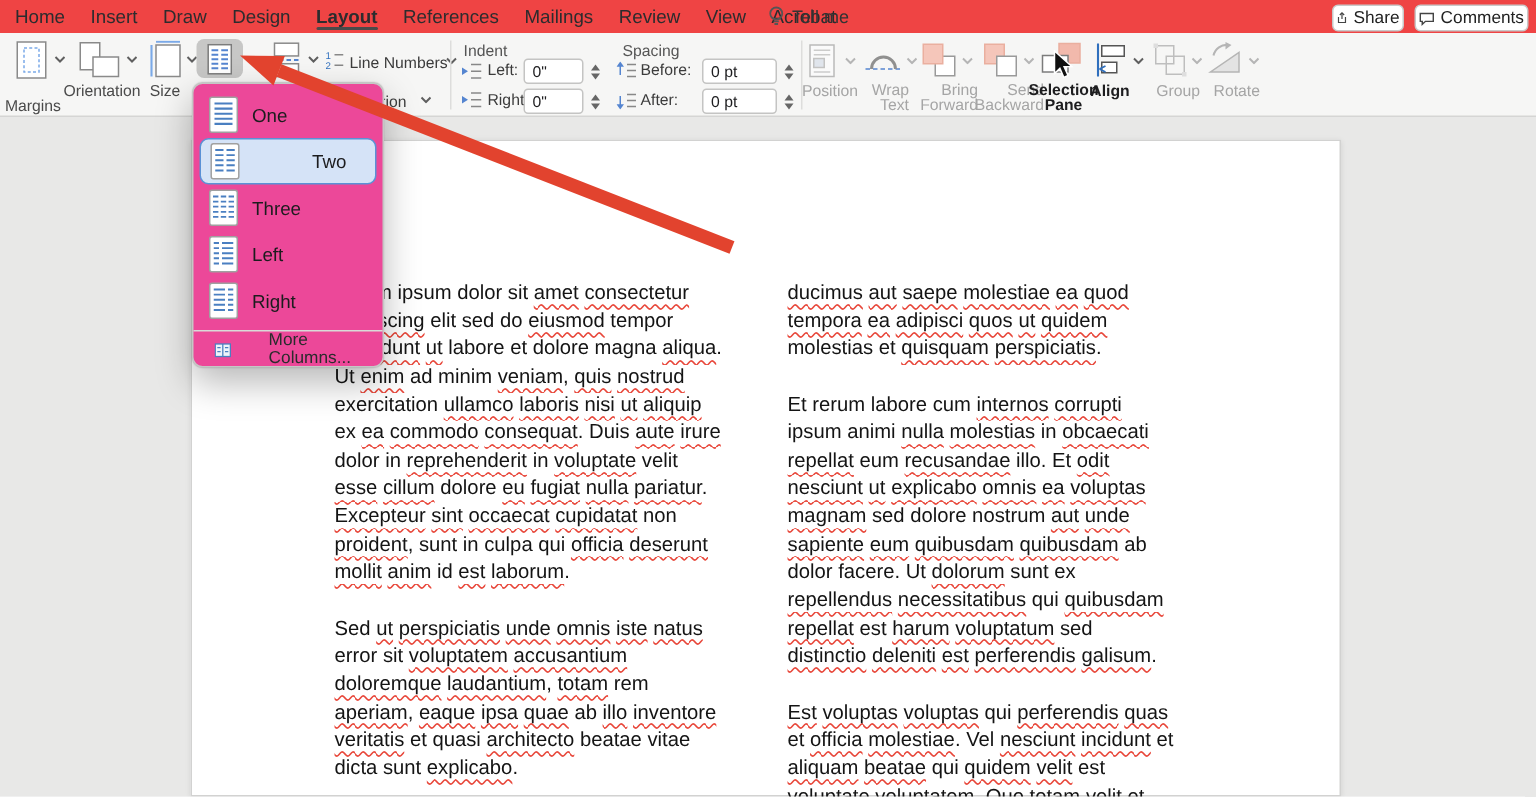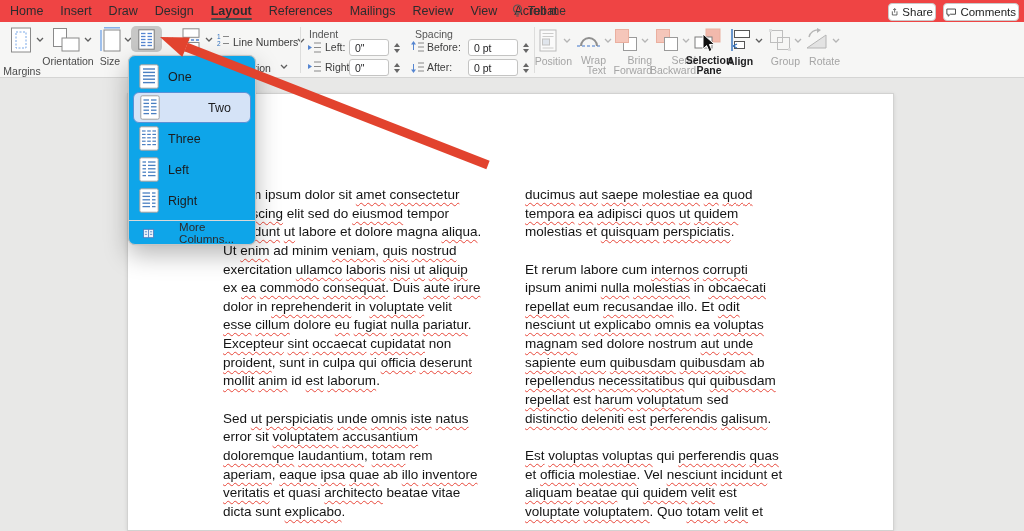--- a/index.html
+++ b/index.html
@@ -38,21 +38,21 @@
   
   .docarea { position:absolute; left:0; top:79px; width:1024px; height:452px; background:#e8e8e7; }
   .page { position:absolute; left:127px; top:14px; width:767px; height:438px; background:#fff;
           border:1px solid #d2d2d1; box-shadow:0 1px 4px rgba(0,0,0,.10); }
   .col { position:absolute; top:92px; font-size:13.5px; color:#141414; }
   .dline { height:18.65px; line-height:18.65px; white-space:nowrap; }
   .sp { text-decoration-line:underline; text-decoration-style:wavy; text-decoration-color:#e8473a;
         text-decoration-thickness:1px; text-underline-offset:2.5px; }
 
   
-  .menu { position:absolute; left:128px; top:55px; width:128px; height:190px; background:#0ea5e9;
+  .menu { position:absolute; left:128px; top:55px; width:128px; height:190px; background:#ec4899;
           border:1px solid #c6c6c5; border-radius:7px; box-shadow:0 10px 24px rgba(0,0,0,.28), 0 0 1px rgba(0,0,0,.2);
           z-index:30; }
   .mitem { position:absolute; left:4px; right:4px; height:31px; display:flex; align-items:center; gap:9px;
            padding-left:6px; border-radius:6px; font-size:12.5px; color:#1c1c1e; }
   .mitem.sel { background:#d5e3f7; border:1.5px solid #5a91d6;gap:48px; }
   .msep { position:absolute; left:0; right:0; top:164px; height:1px; background:#d9d9d8; }
   .mmore { position:absolute; left:4px; right:4px; top:167px; height:20px; display:flex; align-items:center; gap:25px;
            padding-left:10px; font-size:11.5px; color:#2b2b2d; }
 
   .overlay { position:absolute; inset:0; pointer-events:none; z-index:50; }
@@ -338,20 +338,21 @@
           <div class="dline"><span class="sp">ducimus</span><span> </span><span class="sp">aut</span><span> </span><span class="sp">saepe</span><span> </span><span class="sp">molestiae</span><span> </span><span class="sp">ea</span><span> </span><span class="sp">quod</span></div>
           <div class="dline"><span class="sp">tempora</span><span> </span><span class="sp">ea</span><span> </span><span class="sp">adipisci</span><span> </span><span class="sp">quos</span><span> </span><span class="sp">ut</span><span> </span><span class="sp">quidem</span></div>
           <div class="dline"><span>molestias et </span><span class="sp">quisquam</span><span> </span><span class="sp">perspiciatis</span><span>.</span></div>
           <div class="dline">&nbsp;</div>
           <div class="dline"><span>Et rerum labore cum </span><span class="sp">internos</span><span> </span><span class="sp">corrupti</span></div>
           <div class="dline"><span>ipsum animi </span><span class="sp">nulla</span><span> </span><span class="sp">molestias</span><span> in </span><span class="sp">obcaecati</span></div>
           <div class="dline"><span class="sp">repellat</span><span> eum </span><span class="sp">recusandae</span><span> illo. Et </span><span class="sp">odit</span></div>
           <div class="dline"><span class="sp">nesciunt</span><span> </span><span class="sp">ut</span><span> </span><span class="sp">explicabo</span><span> </span><span class="sp">omnis</span><span> </span><span class="sp">ea</span><span> </span><span class="sp">voluptas</span></div>
           <div class="dline"><span class="sp">magnam</span><span> sed dolore nostrum </span><span class="sp">aut</span><span> </span><span class="sp">unde</span></div>
           <div class="dline"><span class="sp">sapiente</span><span> </span><span class="sp">eum</span><span> </span><span class="sp">quibusdam</span><span> </span><span class="sp">quibusdam</span><span> ab</span></div>
+          <div class="dline"><span>dolor facere. Ut </span><span class="sp">dolorum</span><span> sunt ex</span></div>
           <div class="dline"><span class="sp">repellendus</span><span> </span><span class="sp">necessitatibus</span><span> qui </span><span class="sp">quibusdam</span></div>
           <div class="dline"><span class="sp">repellat</span><span> est </span><span class="sp">harum</span><span> </span><span class="sp">voluptatum</span><span> sed</span></div>
           <div class="dline"><span class="sp">distinctio</span><span> </span><span class="sp">deleniti</span><span> </span><span class="sp">est</span><span> </span><span class="sp">perferendis</span><span> </span><span class="sp">galisum</span><span>.</span></div>
           <div class="dline">&nbsp;</div>
           <div class="dline"><span class="sp">Est</span><span> </span><span class="sp">voluptas</span><span> </span><span class="sp">voluptas</span><span> qui </span><span class="sp">perferendis</span><span> </span><span class="sp">quas</span></div>
           <div class="dline"><span>et </span><span class="sp">officia</span><span> </span><span class="sp">molestiae</span><span>. Vel </span><span class="sp">nesciunt</span><span> </span><span class="sp">incidunt</span><span> et</span></div>
           <div class="dline"><span class="sp">aliquam</span><span> </span><span class="sp">beatae</span><span> qui </span><span class="sp">quidem</span><span> </span><span class="sp">velit</span><span> est</span></div>
           <div class="dline"><span class="sp">voluptate</span><span> </span><span class="sp">voluptatem</span><span>. Quo </span><span class="sp">totam</span><span> </span><span class="sp">velit</span><span> et</span></div>
         </div>
     </div>

